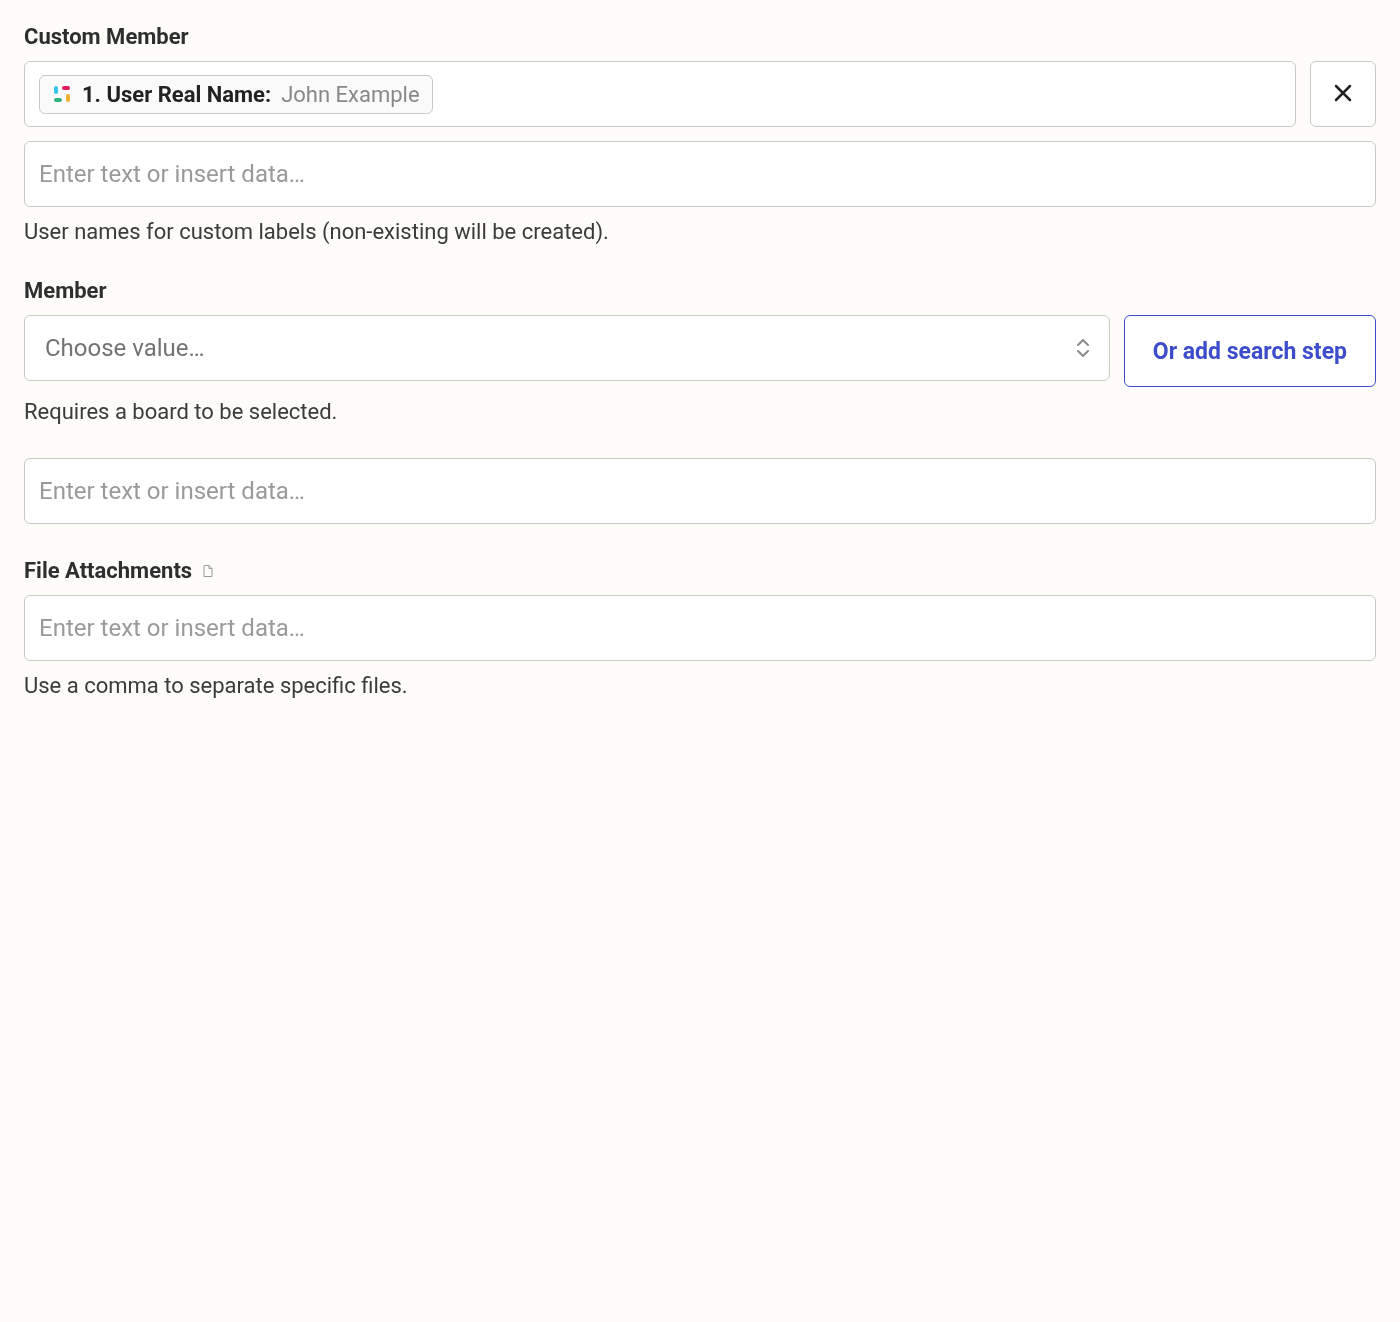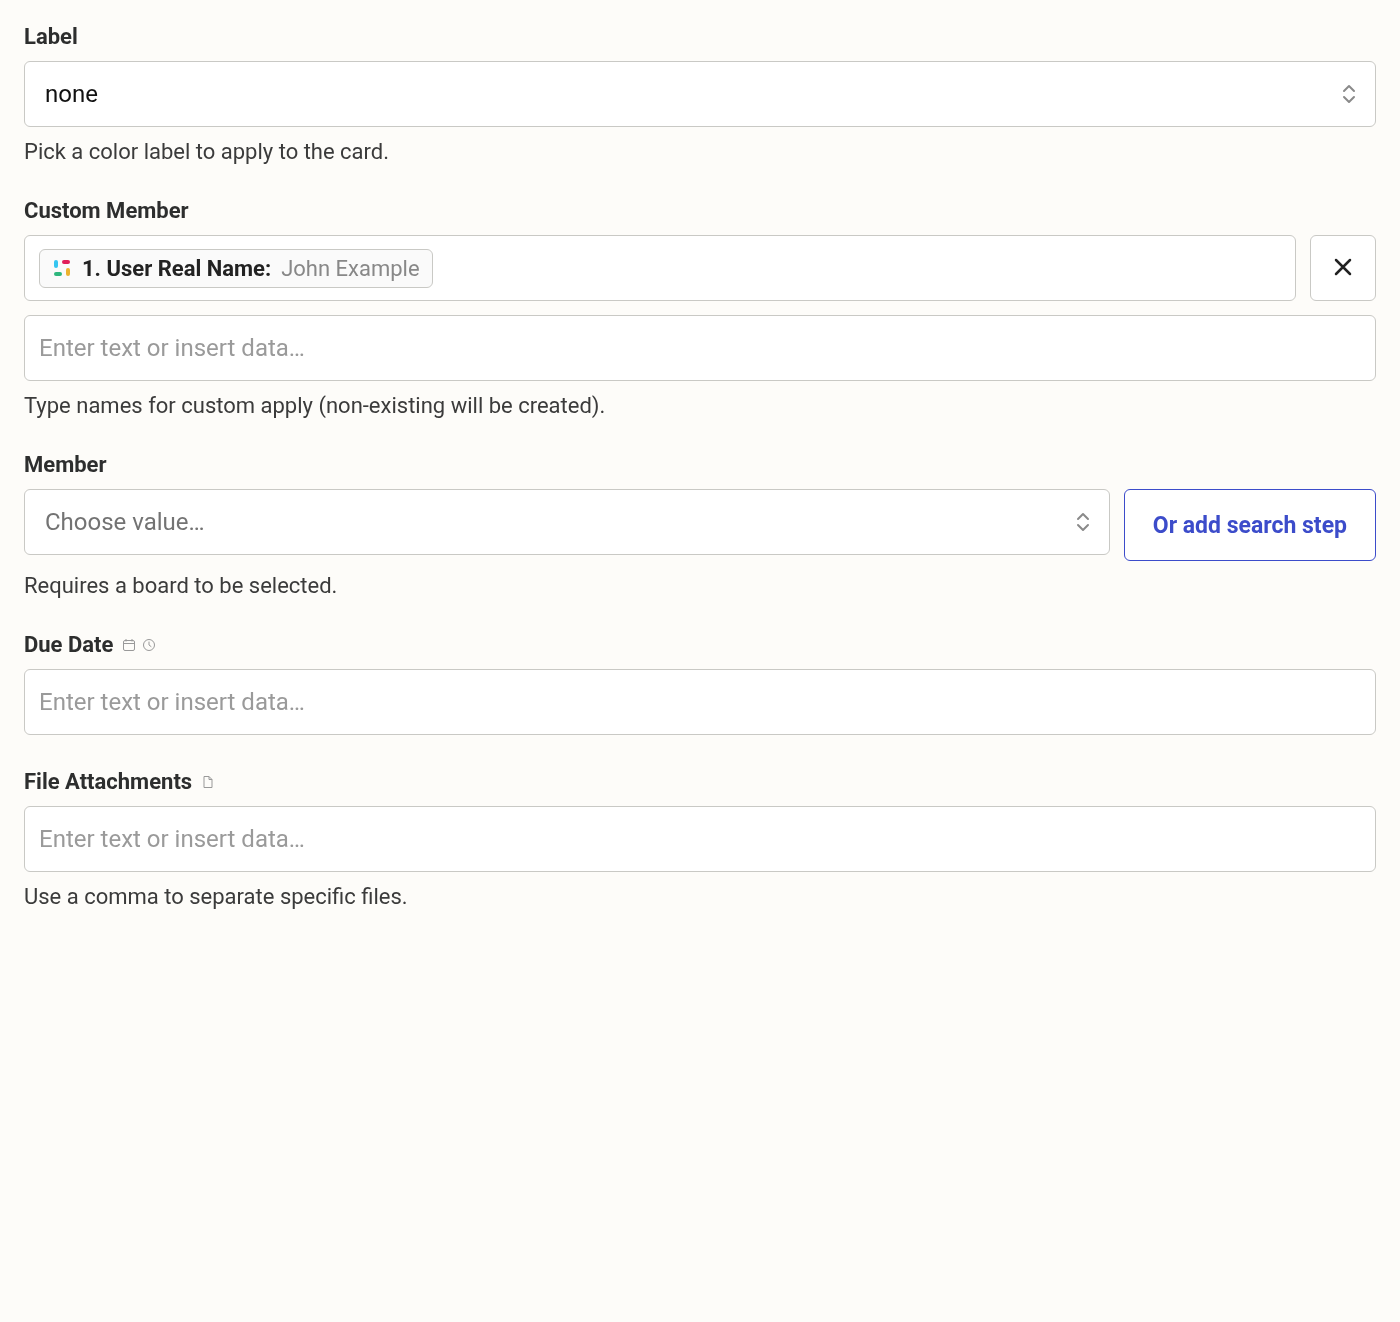--- a/index.html
+++ b/index.html
@@ -165,35 +165,20 @@
 
   .custom-labels-input-2 {
     margin-top: 14px;
   }
 </style>
 </head>
 <body>
 
 <div class="page">
 
-  <div class="field">
-    <div class="field-label">Label</div>
-    <div class="select-box">
-      <span>none</span>
-      <span class="chevron-updown">
-        <svg width="16" height="10" viewBox="0 0 16 10">
-            <path d="M3 7 L8 2 L13 7" stroke="#8a8a8a" stroke-width="2" fill="none" stroke-linecap="round" stroke-linejoin="round"></path>
-          </svg>
-        <svg width="16" height="10" viewBox="0 0 16 10">
-            <path d="M3 3 L8 8 L13 3" stroke="#8a8a8a" stroke-width="2" fill="none" stroke-linecap="round" stroke-linejoin="round"></path>
-          </svg>
-      </span>
-    </div>
-    <div class="help-text">Pick a color label to apply to the card.</div>
-  </div>
 
   <div class="field">
     <div class="field-label">Custom Member</div>
     <div class="row">
       <div class="token-input">
         <span class="pill">
           <span class="slack-icon">
             <span class="r"></span>
               <span class="y"></span>
               <span class="g"></span>
@@ -207,21 +192,21 @@
         <span>
           <svg width="22" height="22" viewBox="0 0 22 22">
               <path d="M4 4 L18 18 M18 4 L4 18" stroke="#222" stroke-width="2.5" stroke-linecap="round"></path>
             </svg>
         </span>
       </div>
     </div>
     <div class="token-input custom-labels-input-2">
       <span class="placeholder">Enter text or insert data…</span>
     </div>
-    <div class="help-text">Type names for custom apply (non-existing will be created).</div>
+    <div class="help-text">User names for custom labels (non-existing will be created).</div>
   </div>
 
 
   <div class="field">
     <div class="field-label">Member</div>
     <div class="row member-row">
       <div class="select-box placeholder">
         <span>Choose value…</span>
         <span class="chevron-updown">
           <svg width="16" height="10" viewBox="0 0 16 10">
@@ -233,39 +218,20 @@
         </span>
       </div>
       <div class="secondary-btn">
         <span>Or add search step</span>
       </div>
     </div>
     <div class="help-text">Requires a board to be selected.</div>
   </div>
 
   <div class="field">
-    <div class="field-label">
-      <span>Due Date</span>
-      <span class="label-icons">
-        <span class="mini-icon">
-          <svg width="14" height="14" viewBox="0 0 14 14">
-              <rect x="1.5" y="2.5" width="11" height="10" rx="1.5" stroke="#999" fill="none"></rect>
-              <line x1="1.5" y1="5.5" x2="12.5" y2="5.5" stroke="#999"></line>
-              <line x1="4" y1="1" x2="4" y2="3.5" stroke="#999"></line>
-              <line x1="10" y1="1" x2="10" y2="3.5" stroke="#999"></line>
-            </svg>
-        </span>
-        <span class="mini-icon">
-          <svg width="14" height="14" viewBox="0 0 14 14">
-              <circle cx="7" cy="7" r="5.5" stroke="#999" fill="none"></circle>
-              <path d="M7 4 L7 7 L9 8.5" stroke="#999" fill="none" stroke-linecap="round"></path>
-            </svg>
-        </span>
-      </span>
-    </div>
     <div class="token-input">
       <span class="placeholder">Enter text or insert data…</span>
     </div>
   </div>
 
   <div class="field" style="margin-bottom:10px">
     <div class="field-label">
       <span>File Attachments</span>
       <span class="label-icons">
         <span class="mini-icon">

